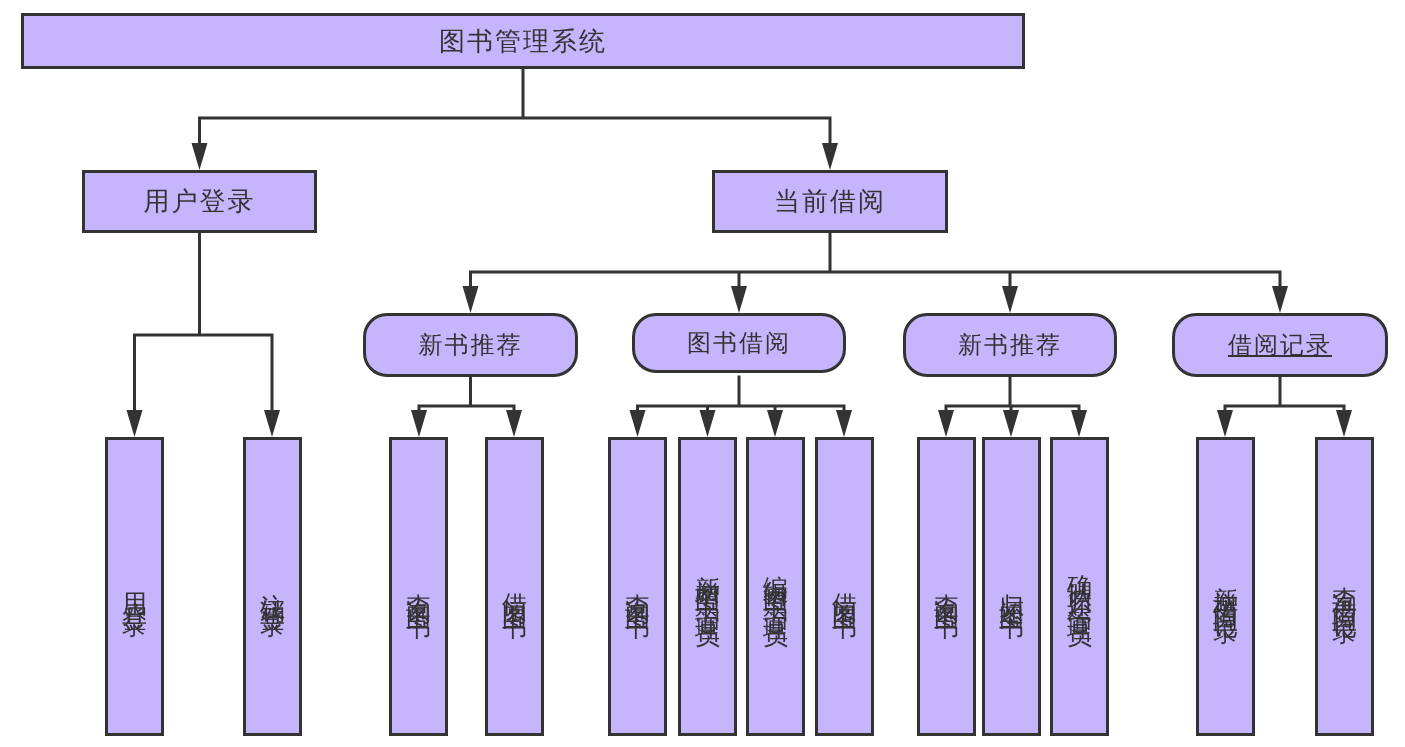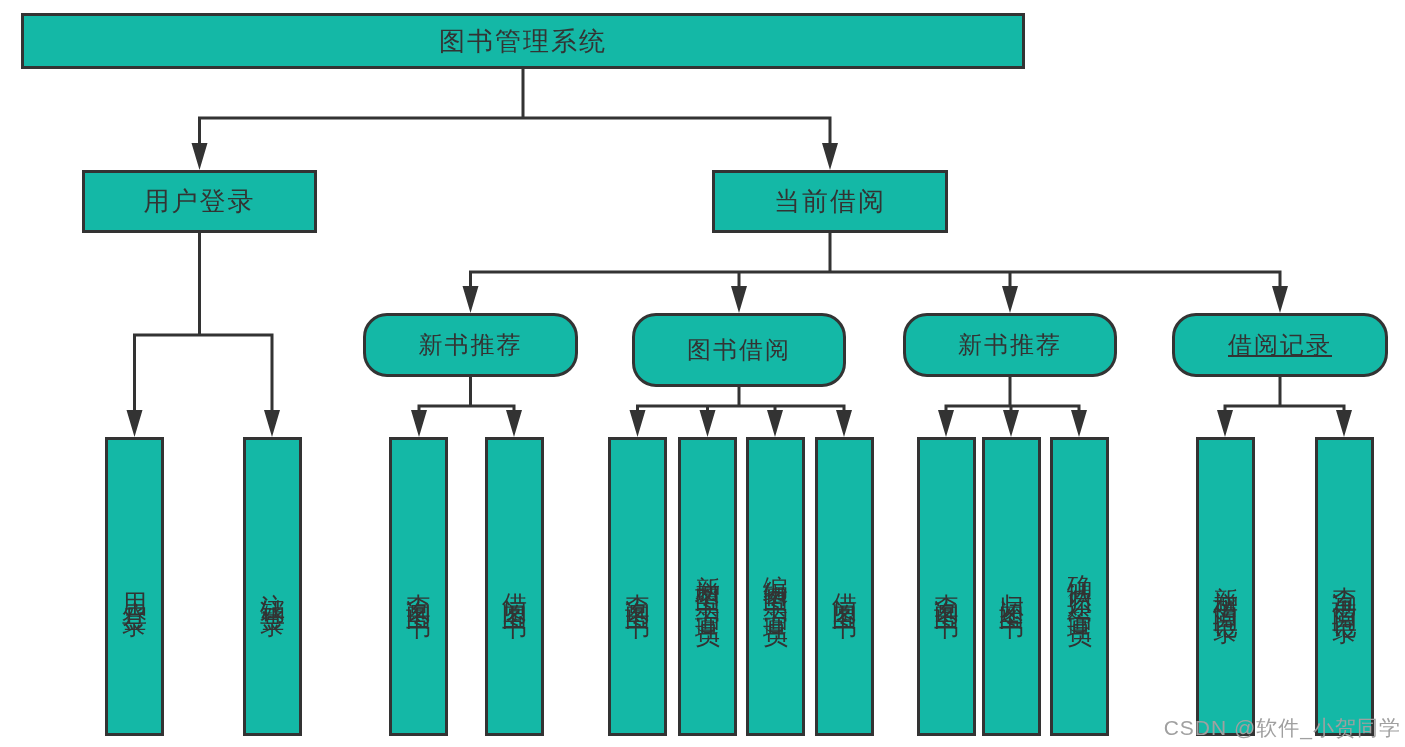--- a/index.html
+++ b/index.html
@@ -5,21 +5,21 @@
   :root{
     --line:#333333;
     --text:#333333;
     --watermark:#a0a0a0;
     --bg:#ffffff;
   }
   *{margin:0;padding:0;box-sizing:border-box;}
   body{background:var(--bg);font-family:"Liberation Sans","DejaVu Sans",sans-serif;}
   .stage{position:relative;width:1405px;height:747px;background:var(--bg);overflow:hidden;}
   .stage svg{position:absolute;left:0;top:0;}
-  .box{position:absolute;background:#14b8a6;border:3px solid var(--line);color:var(--text);
+  .box{position:absolute;background:#c4b5fd;border:3px solid var(--line);color:var(--text);
        display:flex;align-items:center;justify-content:center;text-align:center;}
   .hbox{font-size:26px;letter-spacing:2px;}
   .hbox.l3{font-size:24px;border-radius:24px;}
   .root{left:21px;top:13px;width:1004px;height:56px;}
   .vbox{top:437px;width:59px;height:299px;font-size:25px;line-height:1;}
   .vbox span{writing-mode:vertical-rl;text-orientation:mixed;letter-spacing:7px;}
   .watermark{position:absolute;right:4px;bottom:5px;font-size:21px;letter-spacing:1px;
              color:var(--watermark);z-index:5;white-space:nowrap;}
 </style>
 </head>
@@ -54,21 +54,21 @@
   <div class="box hbox" style="left:82px;top:170px;width:235px;height:63px;">
     <span>用户登录</span>
   </div>
   <div class="box hbox" style="left:712px;top:170px;width:236px;height:63px;">
     <span>当前借阅</span>
   </div>
 
   <div class="box hbox l3" style="left:363px;top:313px;width:215px;height:64px;">
     <span>新书推荐</span>
   </div>
-  <div class="box hbox l3" style="left:632px;top:313px;width:214px;height:74px;">
+  <div class="box hbox l3" style="left:632px;top:313px;width:214px;height:60px;">
     <span>图书借阅</span>
   </div>
   <div class="box hbox l3" style="left:903px;top:313px;width:214px;height:64px;">
     <span>新书推荐</span>
   </div>
   <div class="box hbox l3" style="left:1172px;top:313px;width:216px;height:64px;text-decoration:underline;">
     <span>借阅记录</span>
   </div>
 
   <div class="box vbox" style="left:105px;">
@@ -108,14 +108,13 @@
     <span>确认归还（管理员）</span>
   </div>
 
   <div class="box vbox" style="left:1196px;">
     <span>新增借阅记录</span>
   </div>
   <div class="box vbox" style="left:1315px;">
     <span>查询借阅记录</span>
   </div>
 
-  <div class="watermark">CSDN @软件_小贺同学</div>
 </div>
 
 </body></html>

